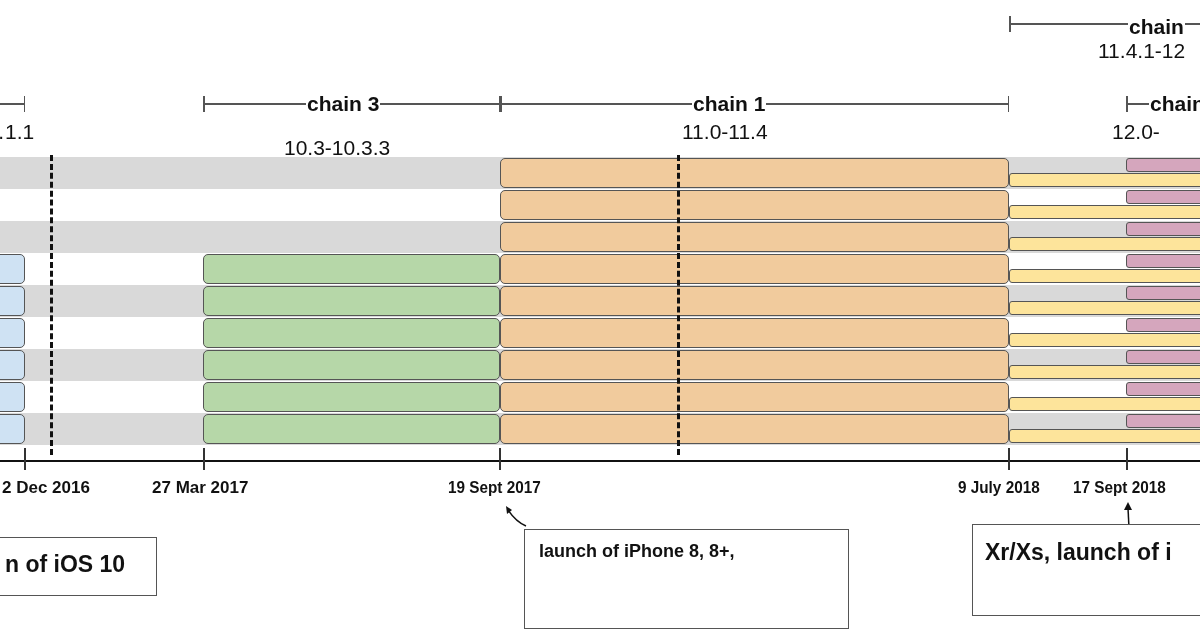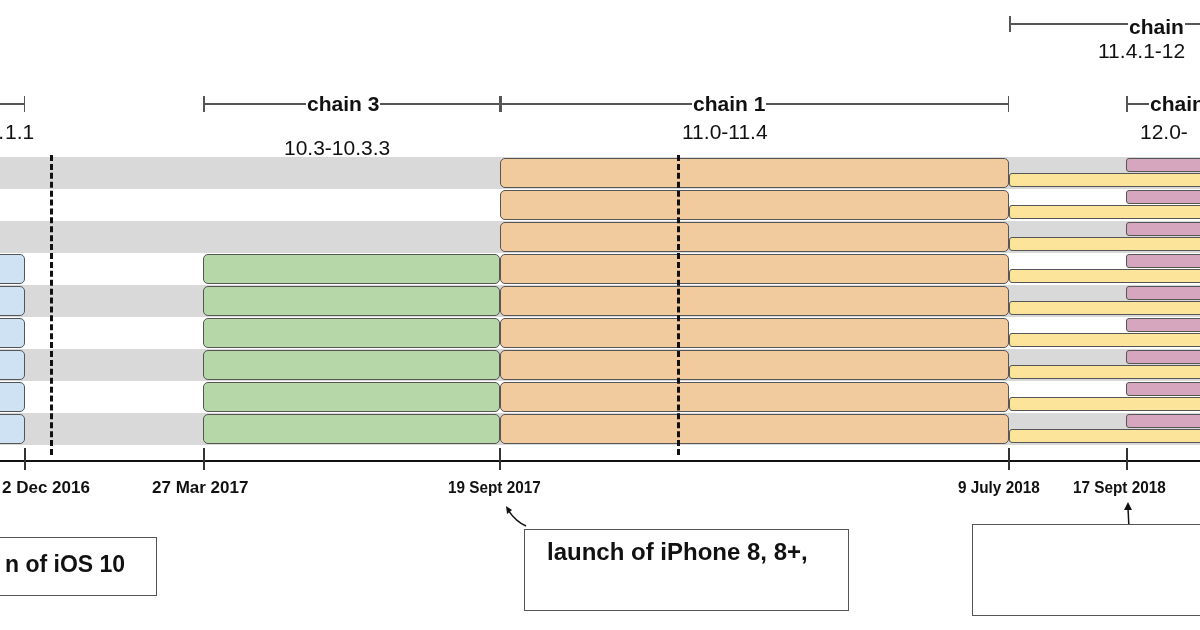--- a/index.html
+++ b/index.html
@@ -85,21 +85,21 @@
     <div class="tl"></div>
   </div>
 <div class="chain-title" style="left:1128px;top:16px">chain</div>
 <div class="chain-range" style="left:1098px;top:40px">11.4.1-12</div>
 
 <div class="bracket" style="left:1126px;top:96px;width:120px">
     <div class="line"></div>
     <div class="tl"></div>
   </div>
 <div class="chain-title" style="left:1149px;top:93px">chain</div>
-<div class="chain-range" style="left:1140px;top:121px">12.0-</div>
+<div class="chain-range" style="left:1112px;top:121px">12.0-</div>
 
 <div>
   <div class="bar purple" style="left:1126px;top:158px;width:90px;height:14px"></div>
   <div class="bar yellow" style="left:1009px;top:173px;width:210px;height:14px"></div>
   <div class="bar purple" style="left:1126px;top:190px;width:90px;height:14px"></div>
   <div class="bar yellow" style="left:1009px;top:205px;width:210px;height:14px"></div>
   <div class="bar purple" style="left:1126px;top:222px;width:90px;height:14px"></div>
   <div class="bar yellow" style="left:1009px;top:237px;width:210px;height:14px"></div>
   <div class="bar purple" style="left:1126px;top:254px;width:90px;height:14px"></div>
   <div class="bar yellow" style="left:1009px;top:269px;width:210px;height:14px"></div>
@@ -136,17 +136,18 @@
   <path d="M6 6 L12 10 L7 14 Z" fill="#111"></path>
 </svg>
 <svg class="arrow" style="left:1122px;top:500px" width="14" height="30">
   <path d="M7 28 L6 8" stroke="#111" stroke-width="1.5" fill="none"></path>
   <path d="M6 2 L2 10 L10 10 Z" fill="#111"></path>
 </svg>
 
 <div class="note" style="left:-8px;top:537px;width:165px;height:59px;padding-top:10px">
   <div>n of iOS 10</div>
 </div>
-<div class="note" style="left:524px;top:529px;width:325px;height:82px;padding:4px 22px;font-size:24px;line-height:35px">
+<div class="note" style="left:524px;top:529px;width:325px;height:100px;padding:4px 14px;font-size:18px;line-height:35px">
   <div>launch of iPhone 8, 8+,</div>
 </div>
 <div class="note" style="left:972px;top:524px;width:240px;height:92px;padding:10px 12px;font-size:23px;line-height:34px">
+  <div>Xr/Xs, launch of i</div>
 </div>
 
 </body></html>

